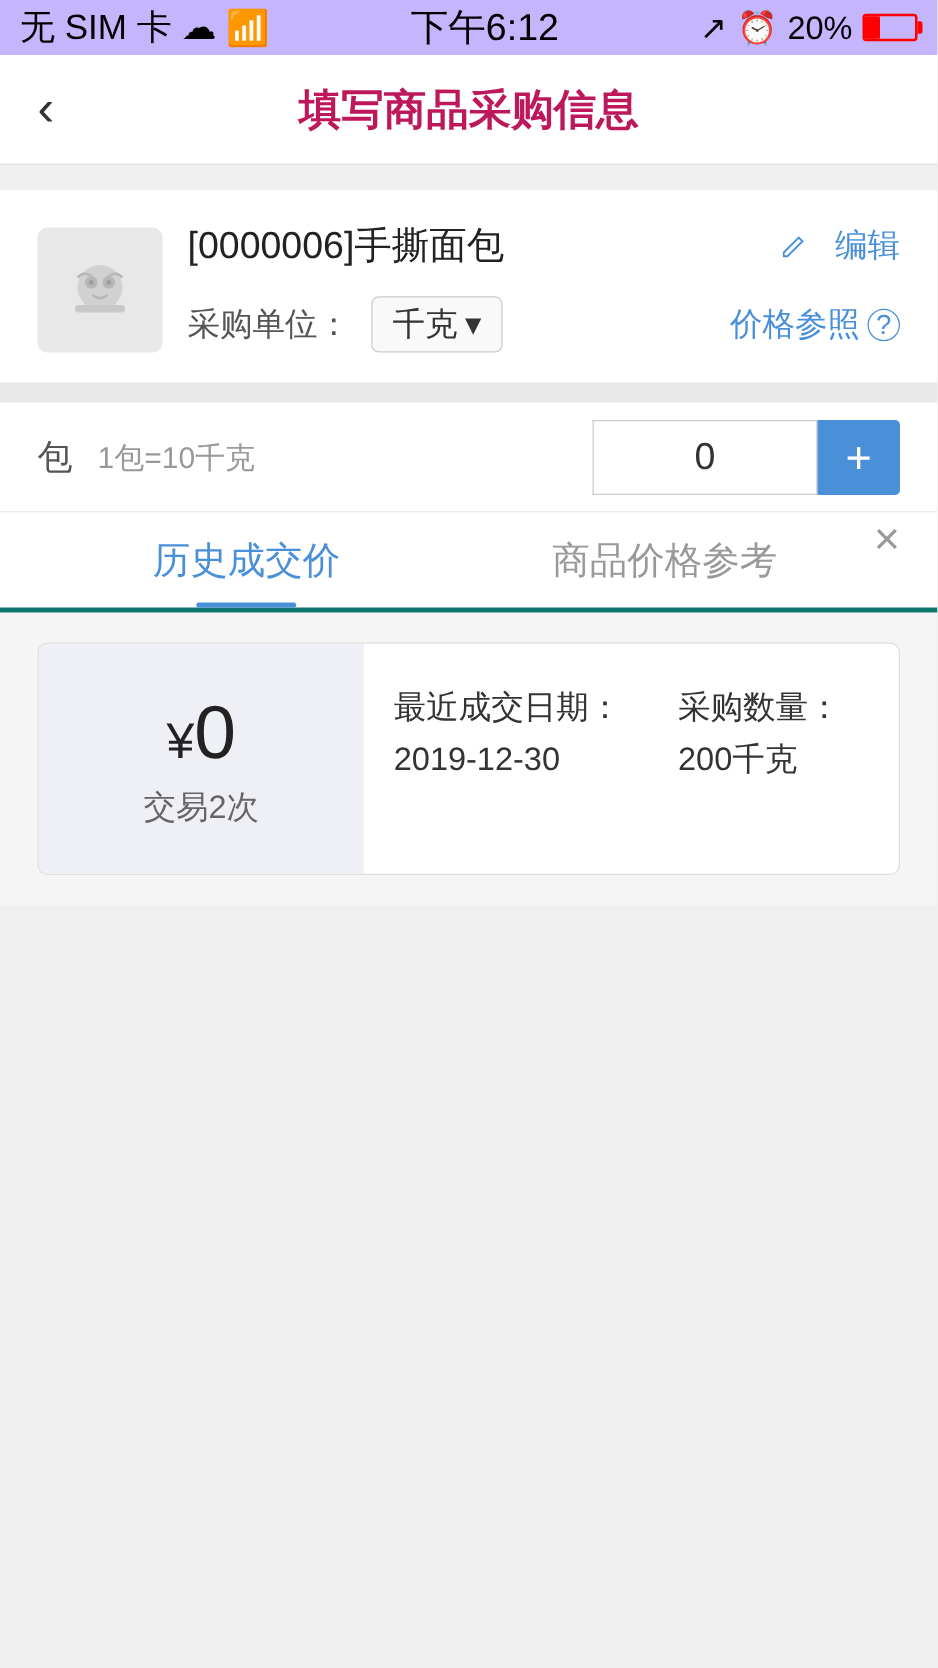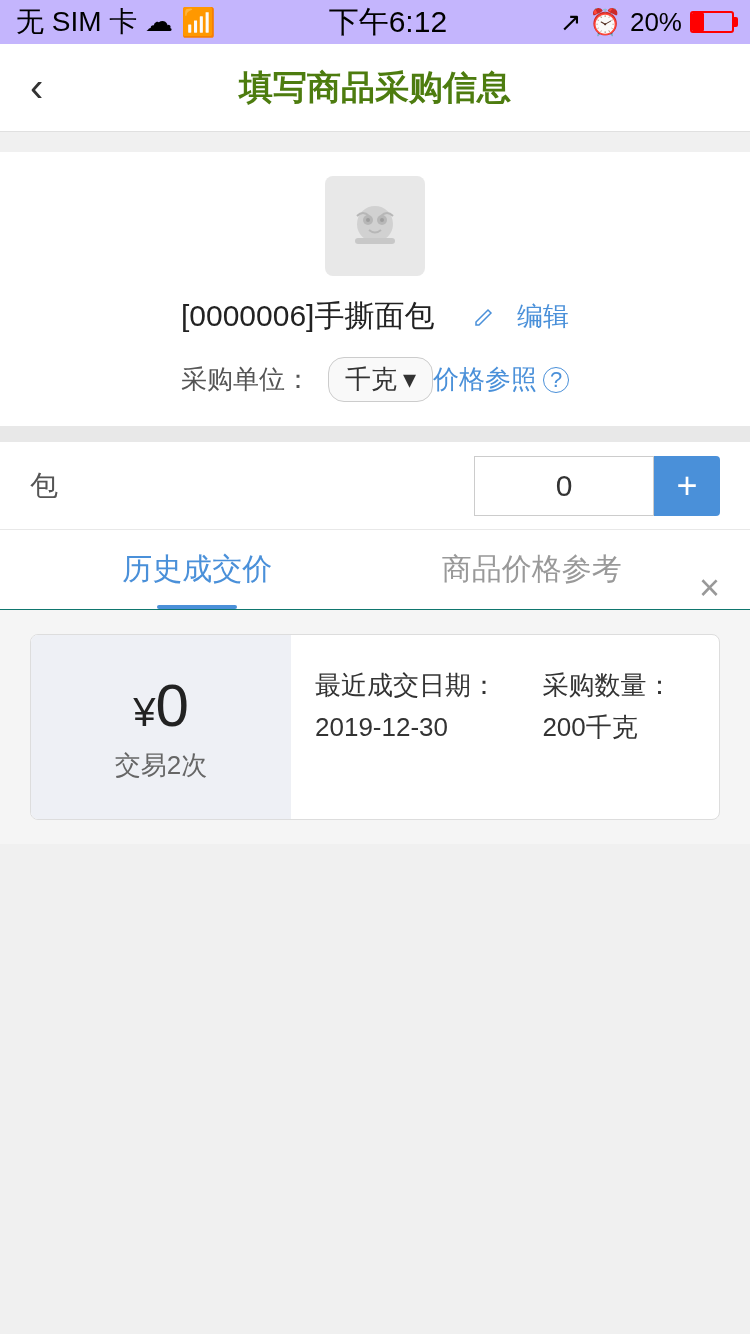--- a/index.html
+++ b/index.html
@@ -84,32 +84,31 @@
       color: #333;
       cursor: pointer;
       margin-right: 20px;
     }
     .header-title {
       position: absolute;
       left: 50%;
       transform: translateX(-50%);
       font-size: 34px;
       font-weight: 600;
-      color: #4d7c0f;
+      color: #be185d;
     }
 
     
     .product-card {
       background: #fff;
       margin: 20px 0 0 0;
       padding: 24px 30px;
       display: flex;
-      align-items: center;
+      align-items: flex-end;
       gap: 20px;
-      flex-direction: column;
     }
     .product-image {
       width: 100px;
       height: 100px;
       background: #e8e8e8;
       border-radius: 8px;
       display: flex;
       align-items: center;
       justify-content: center;
       flex-shrink: 0;
@@ -150,21 +149,21 @@
     }
     .unit-label {
       font-size: 26px;
       color: #555;
       display: flex;
       align-items: center;
       gap: 17px;
     }
     .unit-selector {
       border: 1px solid #ccc;
-      border-radius: 16px;
+      border-radius: 6px;
       padding: 4px 16px;
       font-size: 26px;
       color: #333;
       display: flex;
       align-items: center;
       gap: 6px;
       background: #f9f9f9;
       cursor: pointer;
     }
     .price-ref {
@@ -226,24 +225,24 @@
       align-items: center;
       justify-content: center;
       cursor: pointer;
       border-radius: 0 4px 4px 0;
     }
 
     
     .tabs-bar {
       background: #fff;
       display: flex;
-      align-items: flex-end;
+      align-items: flex-start;
       padding: 0 30px;
       height: 80px;
-      border-bottom: 1px solid #0f766e;
+      border-bottom: 4px solid #0f766e;
       position: relative;
     }
     .tab-item {
       flex: 1;
       display: flex;
       flex-direction: column;
       align-items: center;
       justify-content: center;
       height: 100%;
       cursor: pointer;
@@ -387,20 +386,21 @@
         <span style="border:1px solid #4a90d9;border-radius:50%;width:26px;height:26px;display:flex;align-items:center;justify-content:center;font-size:22px;">?</span>
       </div>
     </div>
   </div>
 </div>
 
 <div class="divider-bar"></div>
 
 <div class="quantity-row">
   <span class="quantity-unit">包</span>
+  <span class="quantity-hint">1包=10千克</span>
   <div class="quantity-input-group">
     <div class="quantity-display">
       <span>0</span>
     </div>
     <div class="quantity-plus">+</div>
   </div>
 </div>
 
 <div class="tabs-bar">
   <div class="tab-item">

